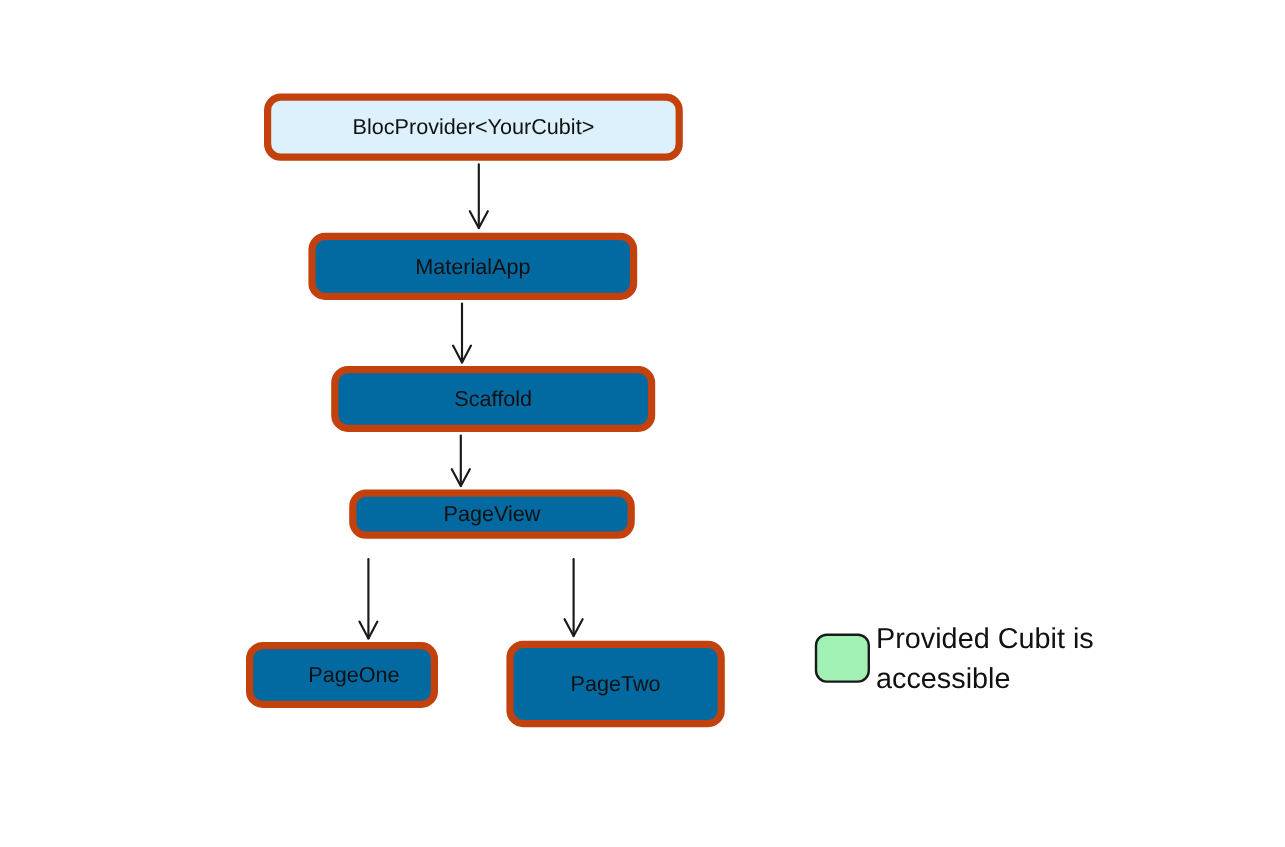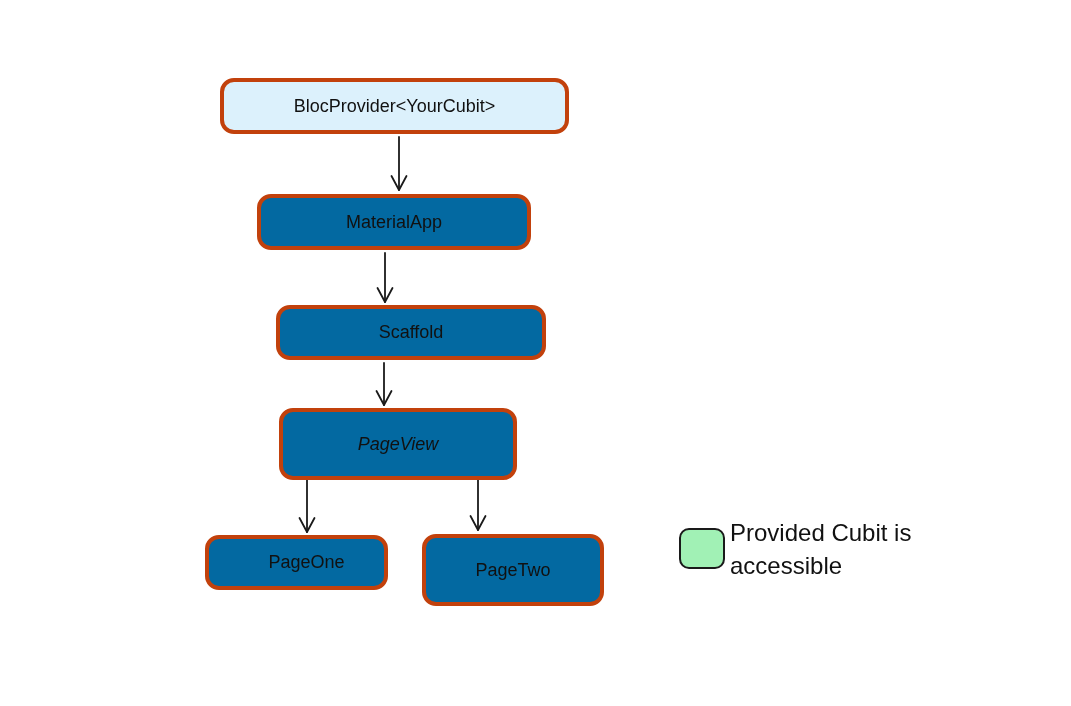--- a/index.html
+++ b/index.html
@@ -17,21 +17,21 @@
   }
   .edges {
     position: absolute;
     left: 0;
     top: 0;
     pointer-events: none;
   }
   .node {
     position: absolute;
     box-sizing: border-box;
-    border: 4px solid #c2410c;
+    border: 6px solid #c2410c;
     border-radius: 14px;
     display: flex;
     align-items: center;
     justify-content: center;
     font-size: 18px;
     color: #111111;
     white-space: nowrap;
   }
   .node.provider { background: #dcf1fc; }
   .node.accessible { background: #0369a1; }
@@ -93,25 +93,25 @@
   </div>
 
   <div class="node accessible" style="left:257px; top:194px; width:274px; height:56px;">
     <span>MaterialApp</span>
   </div>
 
   <div class="node accessible" style="left:276px; top:305px; width:270px; height:55px;">
     <span>Scaffold</span>
   </div>
 
-  <div class="node accessible" style="left:279px; top:408px; width:238px; height:72px;font-style:italic;">
+  <div class="node accessible" style="left:291px; top:408px; width:238px; height:41px;">
     <span>PageView</span>
   </div>
 
-  <div class="node accessible" style="left:205px; top:535px; width:183px; height:55px;padding-left:20px;">
+  <div class="node accessible" style="left:205px; top:535px; width:160px; height:55px;padding-left:20px;">
     <span>PageOne</span>
   </div>
 
   <div class="node accessible" style="left:422px; top:534px; width:182px; height:72px;">
     <span>PageTwo</span>
   </div>
 
   <div class="legend">
     <div class="legend-swatch"></div>
     <div class="legend-text">Provided Cubit is accessible</div>

